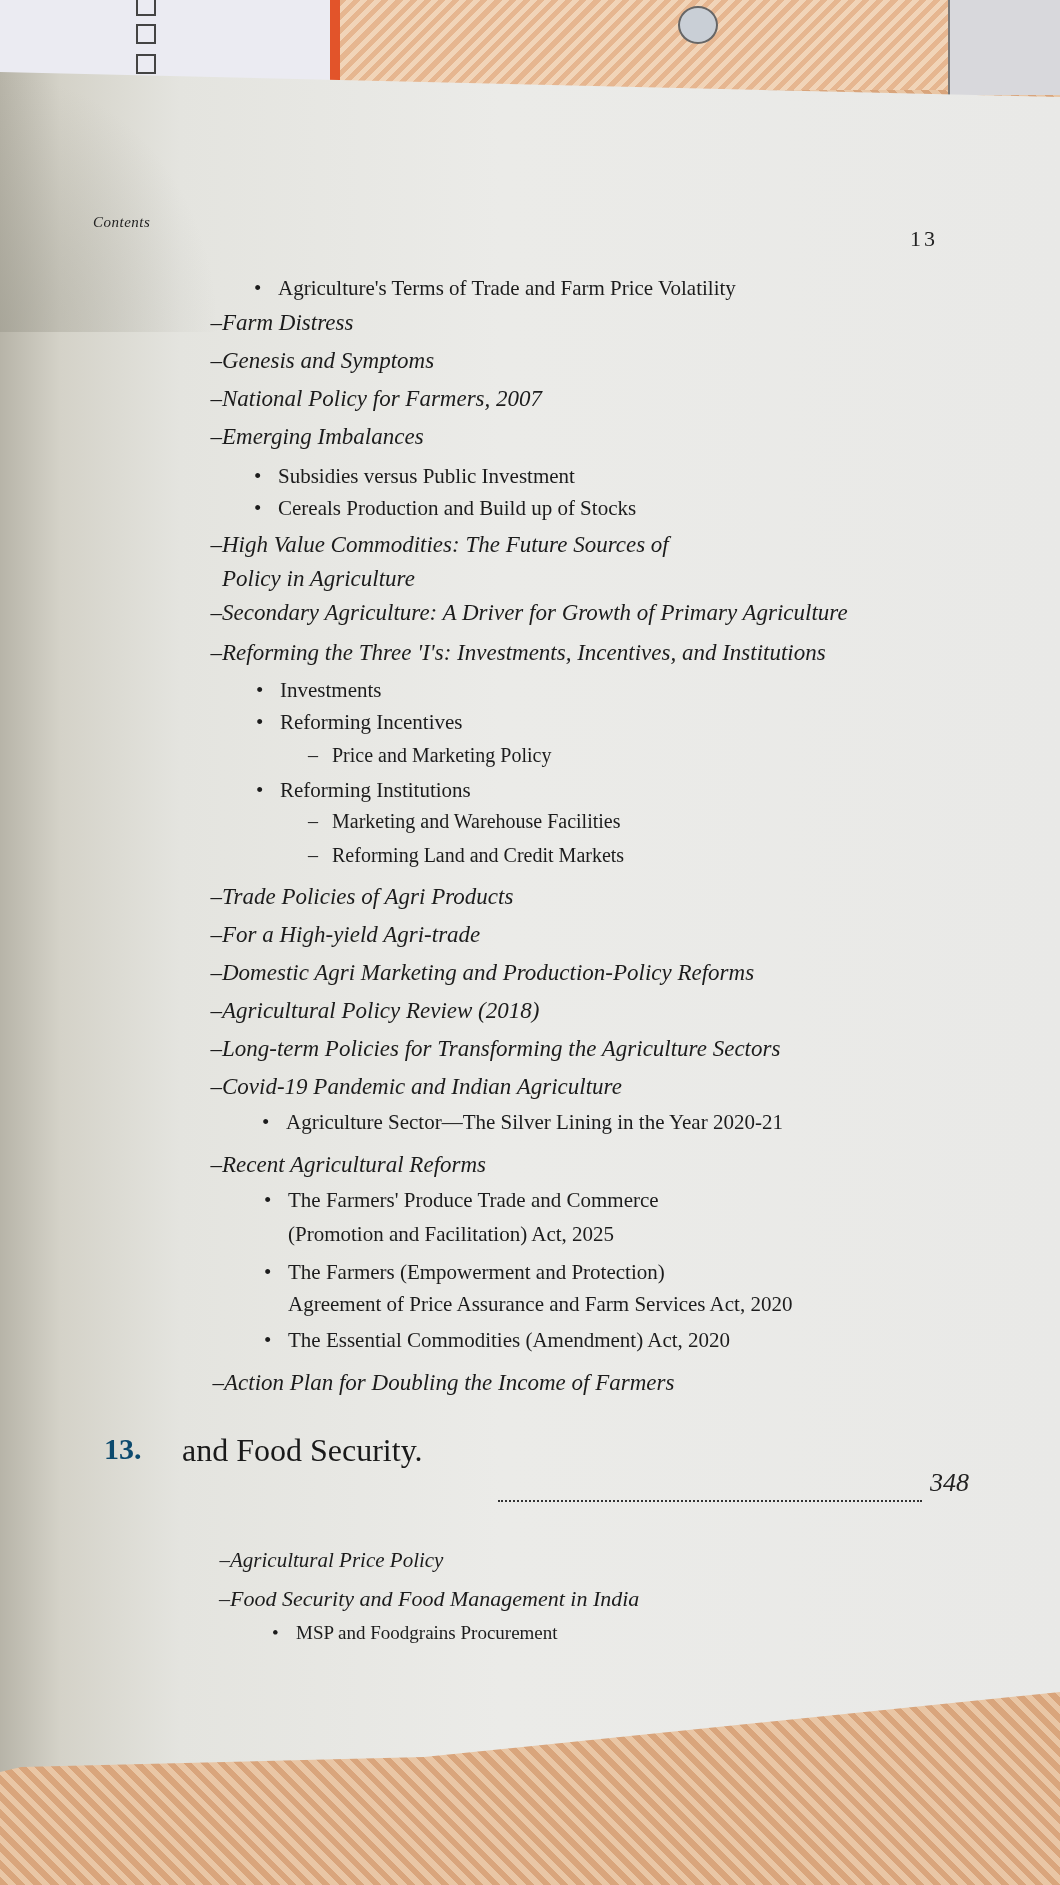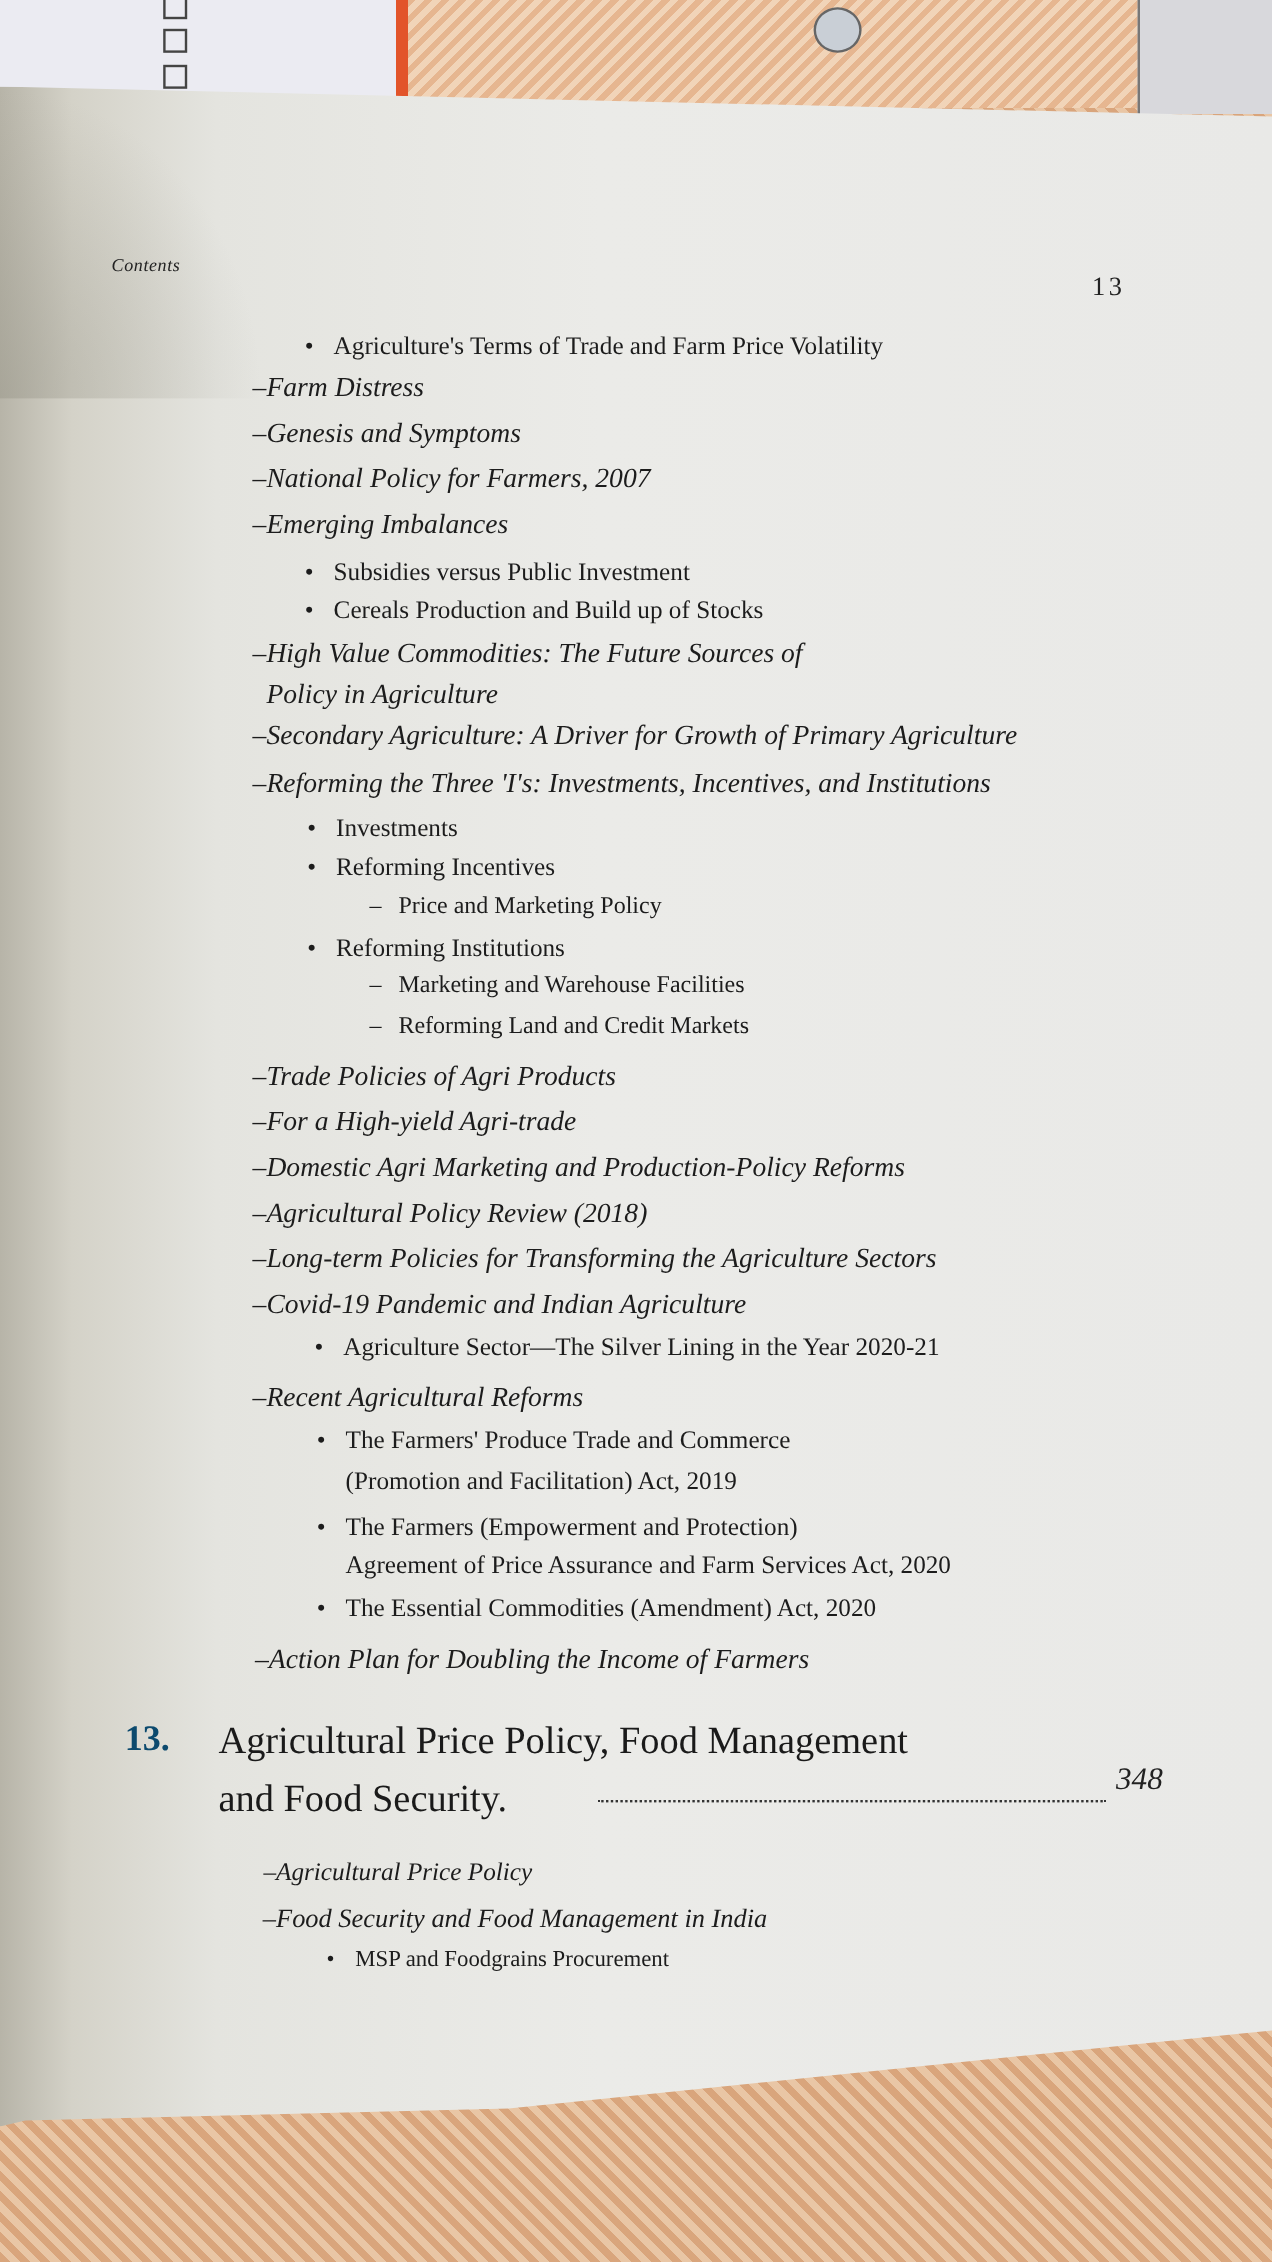--- a/index.html
+++ b/index.html
@@ -95,31 +95,30 @@
   <div class="entry l3" style="left:308px;top:844px"><span class="marker">–</span><span>Reforming Land and Credit Markets</span></div>
   <div class="entry l1" style="left:198px;top:884px"><span class="marker">–</span><span>Trade Policies of Agri Products</span></div>
   <div class="entry l1" style="left:198px;top:922px"><span class="marker">–</span><span>For a High-yield Agri-trade</span></div>
   <div class="entry l1" style="left:198px;top:960px"><span class="marker">–</span><span>Domestic Agri Marketing and Production-Policy Reforms</span></div>
   <div class="entry l1" style="left:198px;top:998px"><span class="marker">–</span><span>Agricultural Policy Review (2018)</span></div>
   <div class="entry l1" style="left:198px;top:1036px"><span class="marker">–</span><span>Long-term Policies for Transforming the Agriculture Sectors</span></div>
   <div class="entry l1" style="left:198px;top:1074px"><span class="marker">–</span><span>Covid-19 Pandemic and Indian Agriculture</span></div>
   <div class="entry l2" style="left:262px;top:1110px"><span class="marker">•</span><span>Agriculture Sector—The Silver Lining in the Year 2020-21</span></div>
   <div class="entry l1" style="left:198px;top:1152px"><span class="marker">–</span><span>Recent Agricultural Reforms</span></div>
   <div class="entry l2" style="left:264px;top:1188px"><span class="marker">•</span><span>The Farmers' Produce Trade and Commerce</span></div>
-  <div class="entry l2" style="left:264px;top:1222px"><span class="marker"></span><span>(Promotion and Facilitation) Act, 2019</span></div>
+  <div class="entry l2" style="left:264px;top:1222px"><span class="marker"></span><span>(Promotion and Facilitation) Act, 2025</span></div>
   <div class="entry l2" style="left:264px;top:1260px"><span class="marker">•</span><span>The Farmers (Empowerment and Protection)</span></div>
   <div class="entry l2" style="left:264px;top:1292px"><span class="marker"></span><span>Agreement of Price Assurance and Farm Services Act, 2020</span></div>
   <div class="entry l2" style="left:264px;top:1328px"><span class="marker">•</span><span>The Essential Commodities (Amendment) Act, 2020</span></div>
   <div class="entry l1" style="left:200px;top:1370px"><span class="marker">–</span><span>Action Plan for Doubling the Income of Farmers</span></div>
 </div>
 
 <div>
   <div class="chapter-num">13.</div>
   <div class="chapter-title">
-    <div>Agricultural Price Policy, Food Management</div>
     <div>and Food Security.</div>
   </div>
   <div class="leader"></div>
   <div class="chapter-page">348</div>
 </div>
 
 <div class="toc blur">
   <div class="entry l1" style="left:206px;top:1548px;font-size:21px"><span class="marker">–</span><span>Agricultural Price Policy</span></div>
   <div class="entry l1" style="left:206px;top:1586px;font-size:22px"><span class="marker">–</span><span>Food Security and Food Management in India</span></div>
   <div class="entry l2" style="left:272px;top:1622px;font-size:19px"><span class="marker">•</span><span>MSP and Foodgrains Procurement</span></div>

